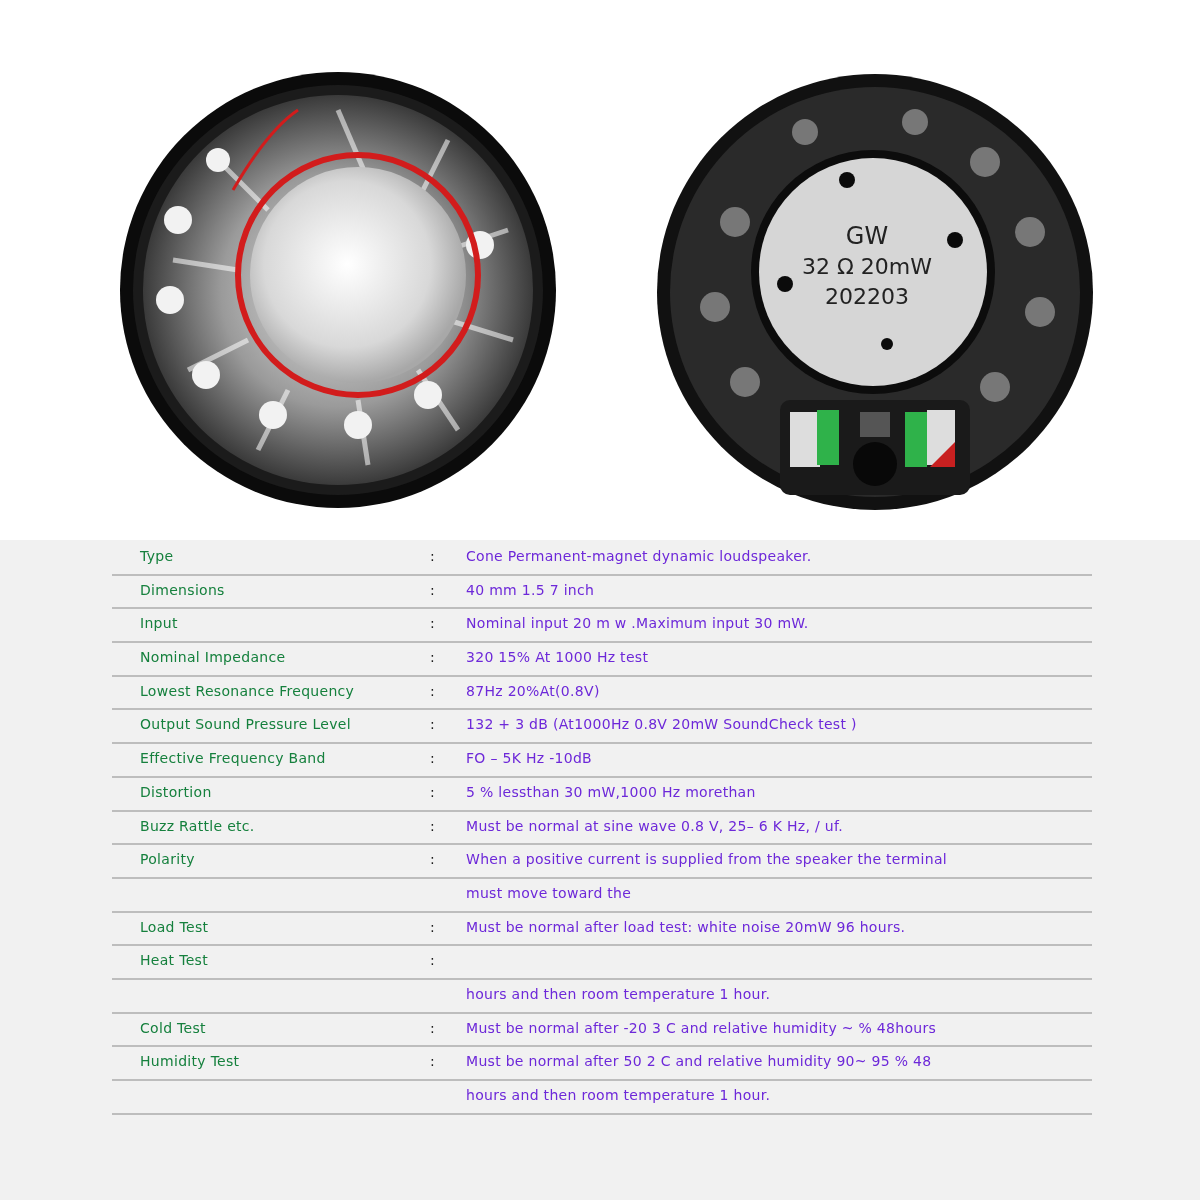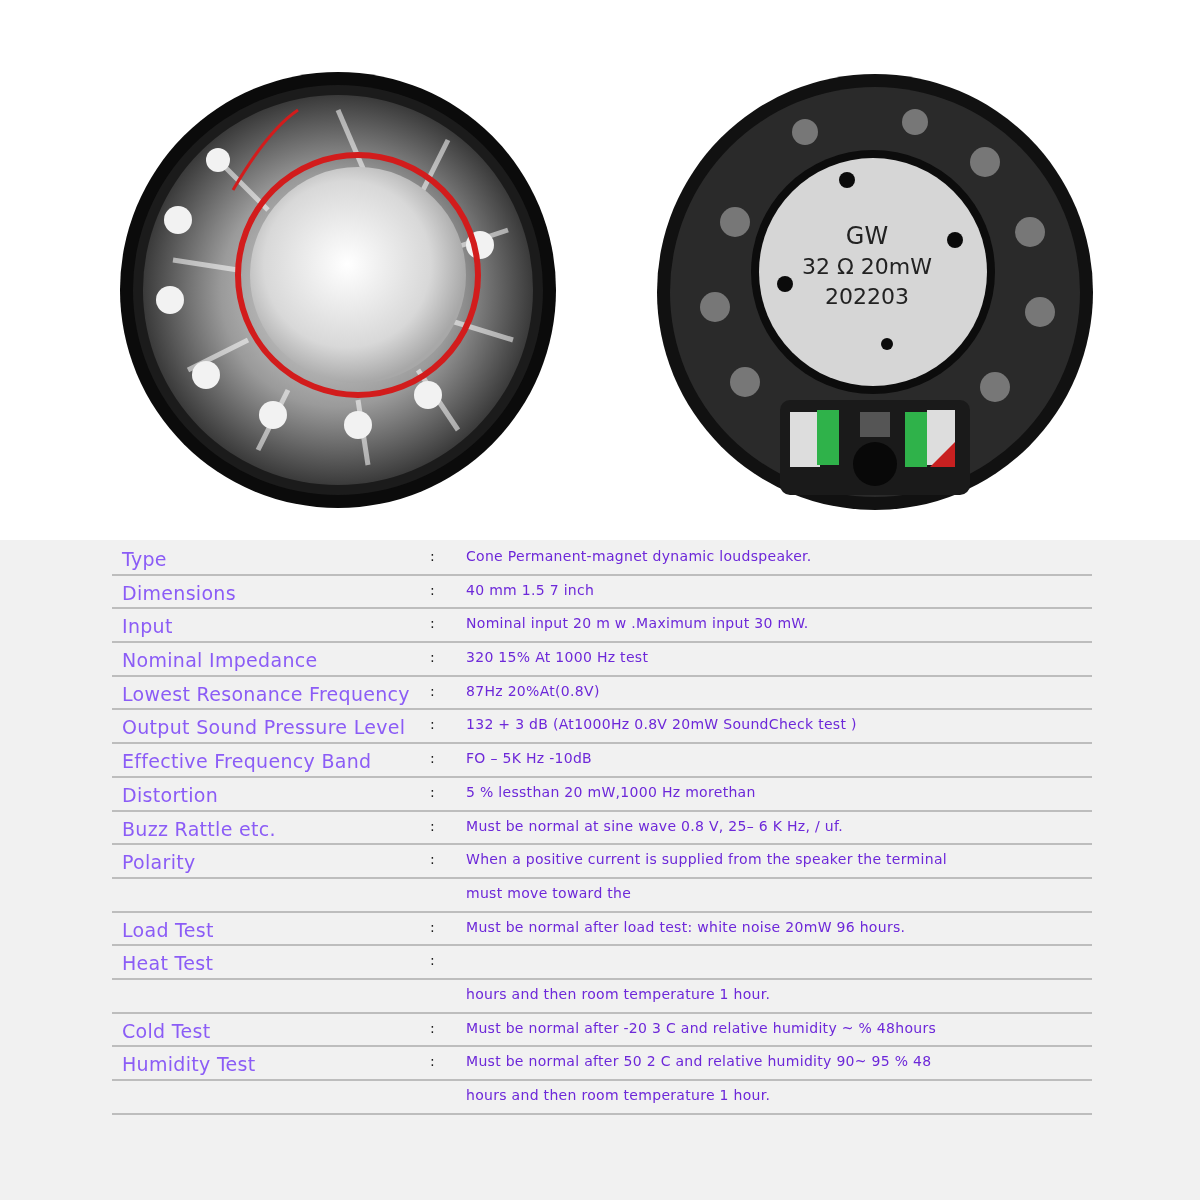--- a/index.html
+++ b/index.html
@@ -2,21 +2,21 @@
 <html><head>
   <meta charset="utf-8">
   <style>
     html, body { margin:0; padding:0; }
     body { width:1200px; height:1200px; background:#ffffff; position:relative; overflow:hidden;
            font-family:"DejaVu Sans", sans-serif; }
     .photo { position:absolute; left:0; top:0; width:1072px; height:540px; background:#ffffff; }
     .spec { position:absolute; left:0; top:540px; width:1200px; height:660px; background:#f1f1f1; }
     .table { position:absolute; left:112px; top:2px; width:980px; }
     .row { position:relative; height:33.7px; border-bottom:2px solid #bdbdbd; box-sizing:border-box; }
-    .row .label { position:absolute; left:10px; top:6px; font-size:19px; color:#8b5cf6; letter-spacing:0.3px; white-space:nowrap; }
+    .row .label { position:absolute; left:28px; top:6px; font-size:14px; color:#15803d; letter-spacing:0.3px; white-space:nowrap; }
     .row .colon { position:absolute; left:318px; top:6px; font-size:14px; color:#1c1c1c; }
     .row .value { position:absolute; left:354px; top:6px; font-size:14px; color:#6d28d9; letter-spacing:0.3px; white-space:nowrap; }
     svg { display:block; }
   </style>
 </head>
 <body>
 
 <div class="photo">
 
   <svg style="position:absolute;left:118px;top:70px;" width="440" height="440" viewBox="0 0 440 440">
@@ -131,21 +131,21 @@
       <span class="value">132 + 3 dB (At1000Hz 0.8V 20mW   SoundCheck test )</span>
     </div>
     <div class="row">
       <span class="label">Effective Frequency Band</span>
       <span class="colon">:</span>
       <span class="value">FO – 5K Hz -10dB</span>
     </div>
     <div class="row">
       <span class="label">Distortion</span>
       <span class="colon">:</span>
-      <span class="value">5 % lessthan 20 mW,1000 Hz morethan</span>
+      <span class="value">5 % lessthan 30 mW,1000 Hz morethan</span>
     </div>
     <div class="row">
       <span class="label">Buzz Rattle etc.</span>
       <span class="colon">:</span>
       <span class="value">Must be normal at sine wave 0.8 V, 25– 6 K Hz,  / uf.</span>
     </div>
     <div class="row">
       <span class="label">Polarity</span>
       <span class="colon">:</span>
       <span class="value">When a positive current is supplied from the speaker the terminal</span>

